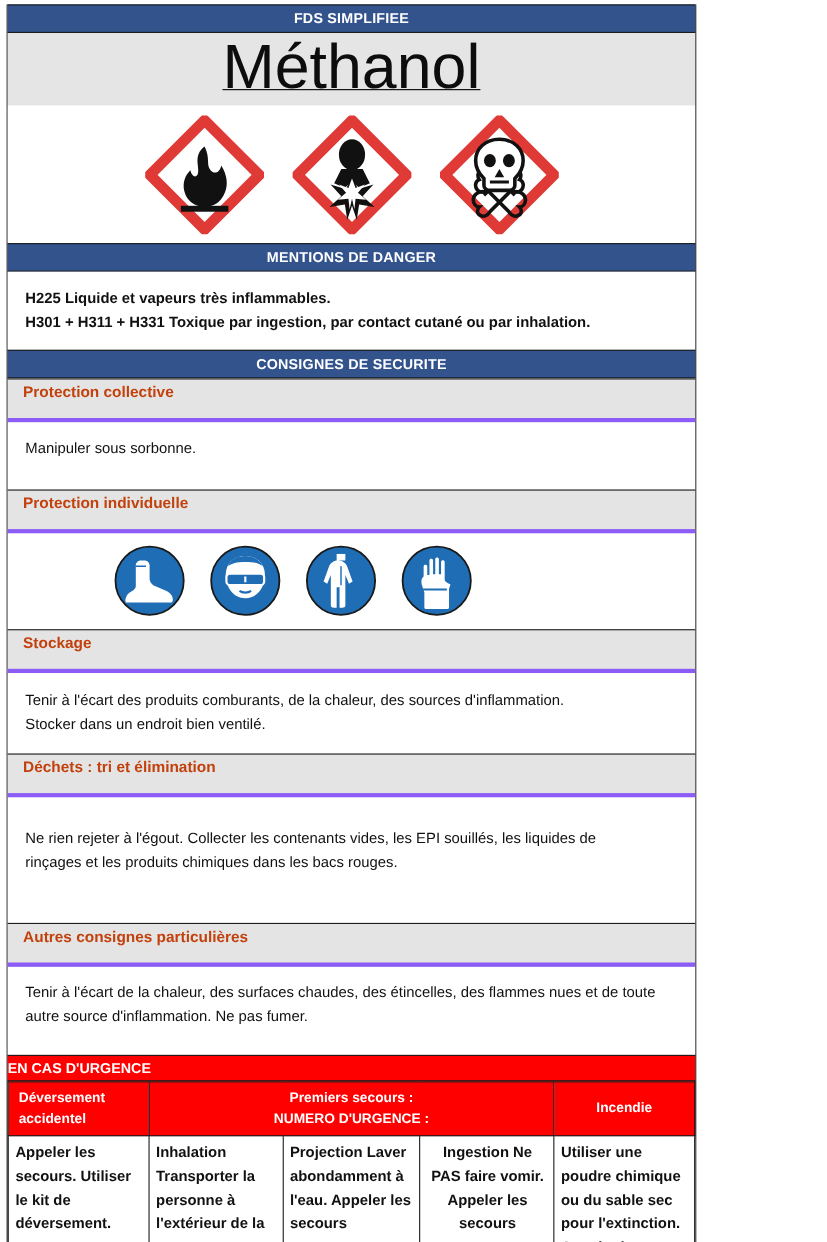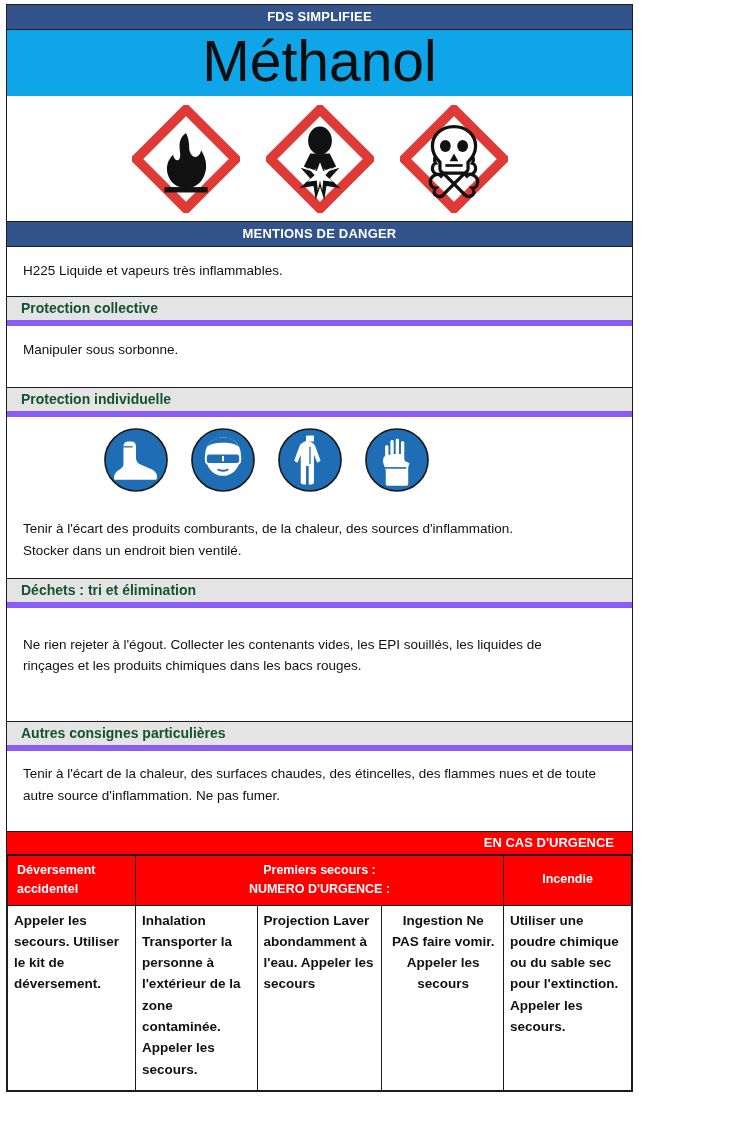--- a/index.html
+++ b/index.html
@@ -35,21 +35,22 @@
     letter-spacing: 0.2px;
     padding: 4px 0 5px 0;
     border-top: 1px solid #1c1c1c;
     border-bottom: 1px solid #1c1c1c;
   }
 
   
   .title-cell {
     text-align: center;
     padding: 2px 0 6px 0;
-    background: #0ea5e9;
+    background: #e5e5e5;
+    text-decoration: underline;
   }
   .title-cell .title-text {
     font-size: 57px;
     line-height: 1.02;
     font-weight: normal;
     color: #0d0d0d;
   }
 
   
   .picto-row {
@@ -63,53 +64,53 @@
   .ghs { width: 108px; height: 108px; display: block; }
 
   
   .content {
     background: #fff;
     padding: 13px 16px 14px 16px;
     font-size: 13.5px;
     line-height: 1.62;
     color: #111;
   }
-  .content.bold { font-weight: normal; }
+  .content.bold { font-weight: bold; }
   .content p { white-space: normal; }
 
   
   .band-gray {
     background: #e4e4e4;
-    color: #14532d;
+    color: #c2410c;
     font-weight: bold;
     font-size: 14px;
-    padding: 3px 0 4px 14px;
+    padding: 3px 0 16px 14px;
     border-top: 1px solid #1c1c1c;
-    border-bottom: 6px solid #8b5cf6;
+    border-bottom: 4px solid #8b5cf6;
   }
 
   
   .ppe-row {
     background: #fff;
     display: flex;
     justify-content: flex-start;
     align-items: center;
     gap: 21px;
     padding: 10px 0 11px 96px;
   }
   .ppe { width: 66px; height: 66px; display: block; }
 
   
   .band-red {
     background: #fe0000;
     color: #ffffff;
     font-weight: bold;
     font-size: 13px;
-    text-align: right;
-    padding: 3px 18px 4px 0;
+    text-align: left;
+    padding: 3px 0 4px 0;
     border-top: 1px solid #1c1c1c;
     border-bottom: 1px solid #1c1c1c;
   }
 
   
   table.emergency {
     width: 100%;
     border-collapse: collapse;
     table-layout: fixed;
   }
@@ -179,22 +180,24 @@
         <ellipse cx="58" cy="38" rx="5" ry="5.5" fill="#111111"></ellipse>
         <path d="M50 45 l-4 7 h8 z" fill="#111111"></path>
         <path d="M42 56 h16" stroke="#111111" stroke-width="2.5"></path>
       </svg>
 
     </div>
 
     <div class="band-blue">MENTIONS DE DANGER</div>
     <div class="content bold">
       <p>H225 Liquide et vapeurs très inflammables.</p>
-    </div>
-
+      <p>H301 + H311 + H331 Toxique par ingestion, par contact cutané ou par inhalation.</p>
+    </div>
+
+    <div class="band-blue">CONSIGNES DE SECURITE</div>
 
     <div class="band-gray">Protection collective</div>
     <div class="content" style="padding-bottom:26px;">
       <p>Manipuler sous sorbonne.</p>
     </div>
 
     <div class="band-gray">Protection individuelle</div>
     <div class="ppe-row">
 
       <svg class="ppe" viewBox="0 0 100 100">
@@ -221,20 +224,21 @@
       </svg>
 
       <svg class="ppe" viewBox="0 0 100 100">
         <circle cx="50" cy="50" r="47" fill="#1f6eb5" stroke="#1a1a1a" stroke-width="2.5"></circle>
         <path d="M32 44 l0 -14 c0 -3 5 -3 5 0 l0 12 3 0 0 -20 c0 -3 5 -3 5 0 l0 19 3 0 0 -21 c0 -3 5 -3 5 0 l0 21 3 0 0 -17 c0 -3 5 -3 5 0 l0 24 c0 3 2 4 4 5 l4 2 -2 6 0 25 c0 2 -1 3 -3 3 l-28 0 c-2 0 -3 -1 -3 -3 l0 -20 -3 -9 c-2 -6 -1 -11 2 -13 z" fill="#ffffff"></path>
         <path d="M30 62 l34 0" stroke="#1f6eb5" stroke-width="2.5"></path>
       </svg>
 
     </div>
 
+    <div class="band-gray">Stockage</div>
     <div class="content" style="padding-top:14px;padding-bottom:16px;">
       <p>Tenir à l'écart des produits comburants, de la chaleur, des sources d'inflammation.</p>
       <p>Stocker dans un endroit bien ventilé.</p>
     </div>
 
     <div class="band-gray">Déchets : tri et élimination</div>
     <div class="content" style="padding-top:26px;padding-bottom:44px;padding-right:40px;">
       <p>Ne rien rejeter à l'égout. Collecter les contenants vides, les EPI souillés, les liquides de rinçages et les produits chimiques dans les bacs rouges.</p>
     </div>
 

